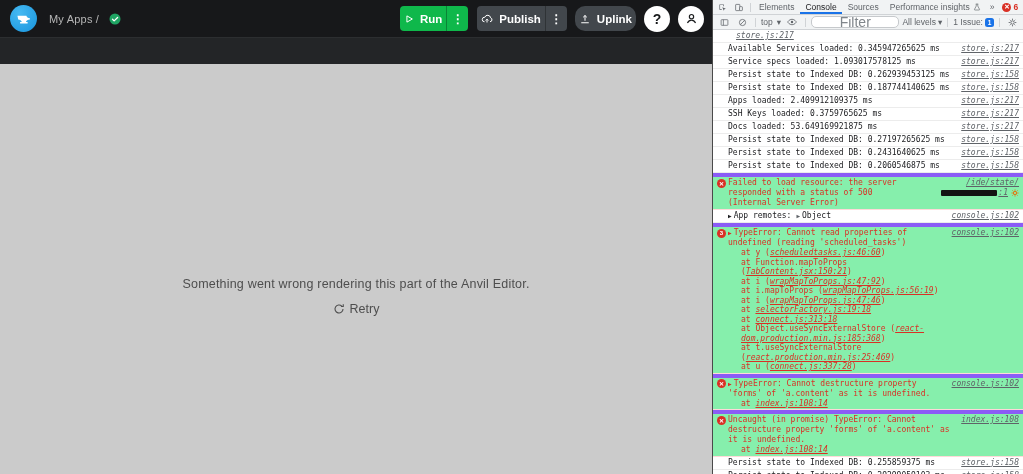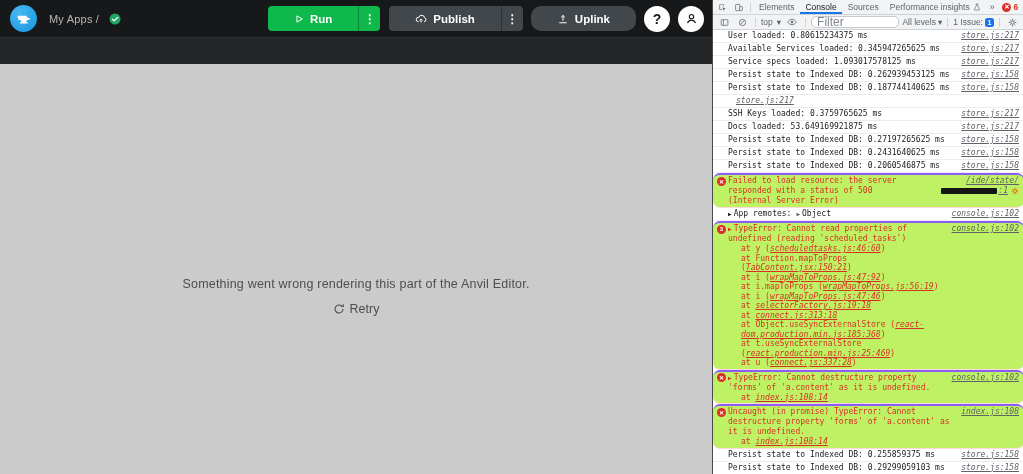--- a/index.html
+++ b/index.html
@@ -6,21 +6,21 @@
   body{width:1023px;height:474px;overflow:hidden;font-family:"Liberation Sans",sans-serif;-webkit-font-smoothing:antialiased;}
   .app{display:flex;width:1023px;height:474px;}
 
   
   .left{width:712px;flex:none;display:flex;flex-direction:column;}
   .topbar{height:37px;flex:none;background:#17181a;display:flex;align-items:center;padding:0 8px 0 10px;}
   .logo{width:27px;height:27px;border-radius:50%;background:radial-gradient(circle at 35% 30%,#45b9f2,#1894dd);display:flex;align-items:center;justify-content:center;flex:none;cursor:pointer;}
   .crumb{color:#b6b6b6;font-size:11px;margin-left:12px;letter-spacing:.2px;cursor:pointer;}
   .okbadge{margin-left:10px;display:flex;flex:none;}
   .btn{height:25px;border-radius:4px;display:flex;align-items:stretch;color:#fff;font-size:11.5px;font-weight:bold;overflow:hidden;cursor:pointer;}
-  .btn .main{display:flex;align-items:center;gap:6px;padding:0 26px;}
+  .btn .main{display:flex;align-items:center;gap:6px;padding:0 4px;}
   .btn .menu{width:21px;display:flex;align-items:center;justify-content:center;border-left:1px solid rgba(0,0,0,.28);font-size:12px;font-weight:bold;}
   .btn-run{background:#0fb84b;margin-left:auto;}
   .btn-dark{background:#42474c;}
   .btn-publish{margin-left:9px;}
   .btn-uplink{margin-left:8px;border-radius:10px;}
   .circle-btn{width:26px;height:26px;border-radius:50%;background:#fff;color:#16181a;display:flex;align-items:center;justify-content:center;font-weight:bold;font-size:14px;margin-left:8px;flex:none;cursor:pointer;}
   .subbar{height:26px;flex:none;background:#232527;border-top:1px solid #2c2e30;}
   .canvas{flex:1;background:#cbcbcb;display:flex;flex-direction:column;align-items:center;justify-content:center;padding-top:55px;gap:11px;}
   .err-msg{color:#4e4e4e;font-size:12.5px;letter-spacing:.2px;}
   .retry{color:#4e4e4e;font-size:12.5px;display:flex;align-items:center;gap:5px;cursor:pointer;}
@@ -33,32 +33,32 @@
   .dt-tab{height:100%;display:flex;align-items:center;gap:3px;padding:0 5px;cursor:pointer;white-space:nowrap;}
   .dt-tab.active{color:#202124;box-shadow:inset 0 -2px 0 #1a73e8;}
   .dt-sep{width:1px;height:9px;background:#d0d3d6;margin:0 2px;flex:none;}
   .spacer{flex:1;}
   .cntgrp{display:flex;align-items:center;gap:2px;padding:0 3px;cursor:pointer;}
   .errdot{width:9px;height:9px;border-radius:50%;background:#d93025;color:#fff;display:flex;align-items:center;justify-content:center;font:700 6.5px "Liberation Sans",sans-serif;}
   .errnum{color:#d93025;font-weight:bold;}
   .issdot{width:9px;height:9px;border-radius:2.5px;background:#1a73e8;color:#fff;display:flex;align-items:center;justify-content:center;font:700 6.5px "Liberation Sans",sans-serif;}
   .dt-toolbar{height:14px;padding:0 4px;gap:3px;}
   .ctxsel{display:flex;align-items:center;gap:4px;cursor:pointer;white-space:nowrap;}
-  .filter{flex:1;height:10px;min-width:40px;border:1px solid #c6c9cc;border-radius:5px;background:#fff;font-size:12px;padding:0 5px;color:#444;outline:none;font-family:"Liberation Sans",sans-serif;}
+  .filter{flex:1;height:10px;min-width:40px;border:1px solid #c6c9cc;border-radius:5px;background:#fff;font-size:14px;padding:0 5px;color:#444;outline:none;font-family:"Liberation Sans",sans-serif;text-align:center;}
   .filter::placeholder{color:#80868b;}
   .lvl{white-space:nowrap;cursor:pointer;display:flex;align-items:center;gap:2px;}
   .isslbl{white-space:nowrap;cursor:pointer;display:flex;align-items:center;gap:2px;}
 
   .console{flex:1;overflow:hidden;font-family:"DejaVu Sans Mono",monospace;font-size:8px;color:#202124;}
   .crow{display:flex;align-items:flex-start;padding:1px 5px 1px 4px;border-bottom:1px solid #ececec;line-height:10px;}
   .crow .icol{width:11px;flex:none;display:flex;justify-content:flex-start;padding-top:.5px;}
   .crow .body{flex:1;min-width:0;word-wrap:break-word;}
   .crow .src{flex:none;margin-left:8px;max-width:105px;text-align:right;align-self:flex-start;}
   .link{color:#5f6368;text-decoration:underline;cursor:pointer;font-style:italic;}
-  .crow.error{background:#bef264;border-top:2px solid #8b5cf6;border-bottom:1px solid #ffd9d9;color:#d93025;border-radius:7px;}
+  .crow.error{background:#86efac;border-top:4px solid #8b5cf6;border-bottom:1px solid #ffd9d9;color:#d93025;}
   .crow.error .stack .link{color:#d93025;}
   .cbadge{width:9px;height:9px;border-radius:50%;background:#d93025;color:#fff;display:flex;align-items:center;justify-content:center;font:700 6px "Liberation Sans",sans-serif;cursor:default;}
   .expand{font-size:6px;margin-right:2px;cursor:pointer;display:inline-block;transform:translateY(-.5px);}
   .objtri{color:#5f6368;font-size:6px;margin:0 2px 0 5px;cursor:pointer;}
   .sline{padding-left:13px;line-height:9.5px;}
   .redacted{display:inline-block;width:56px;height:6px;background:#141414;border-radius:1px;vertical-align:middle;margin:0 1px;}
   .traily{display:inline-block;margin-left:3px;vertical-align:middle;cursor:pointer;}
   .crow.prompt{border-bottom:none;color:#2b6fe3;font-weight:bold;padding-top:2px;cursor:text;}
   svg{display:block;}
 </style>
@@ -241,23 +241,20 @@
               <circle cx="8" cy="8" r="3"></circle>
               <path d="M8 1.2v2.2M8 12.6v2.2M1.2 8h2.2M12.6 8h2.2M3.2 3.2l1.5 1.5M11.3 11.3l1.5 1.5M12.8 3.2l-1.5 1.5M4.7 11.3l-1.5 1.5"></path>
             </g>
           </svg>
       </span>
     </div>
 
     <div class="console">
         <div class="crow">
           <span class="icol"></span>
-          <div class="body">
-            <div><span>User loaded: 0.80615234375 ms</span></div>
-          </div>
           <span class="src"><span class="link">store.js:217</span></span>
         </div>
         <div class="crow">
           <span class="icol"></span>
           <div class="body">
             <div><span>Available Services loaded: 0.345947265625 ms</span></div>
           </div>
           <span class="src"><span class="link">store.js:217</span></span>
         </div>
         <div class="crow">
@@ -276,20 +273,23 @@
         </div>
         <div class="crow">
           <span class="icol"></span>
           <div class="body">
             <div><span>Persist state to Indexed DB: 0.187744140625 ms</span></div>
           </div>
           <span class="src"><span class="link">store.js:158</span></span>
         </div>
         <div class="crow">
           <span class="icol"></span>
+          <div class="body">
+            <div><span>Apps loaded: 2.409912109375 ms</span></div>
+          </div>
           <span class="src"><span class="link">store.js:217</span></span>
         </div>
         <div class="crow">
           <span class="icol"></span>
           <div class="body">
             <div><span>SSH Keys loaded: 0.3759765625 ms</span></div>
           </div>
           <span class="src"><span class="link">store.js:217</span></span>
         </div>
         <div class="crow">

